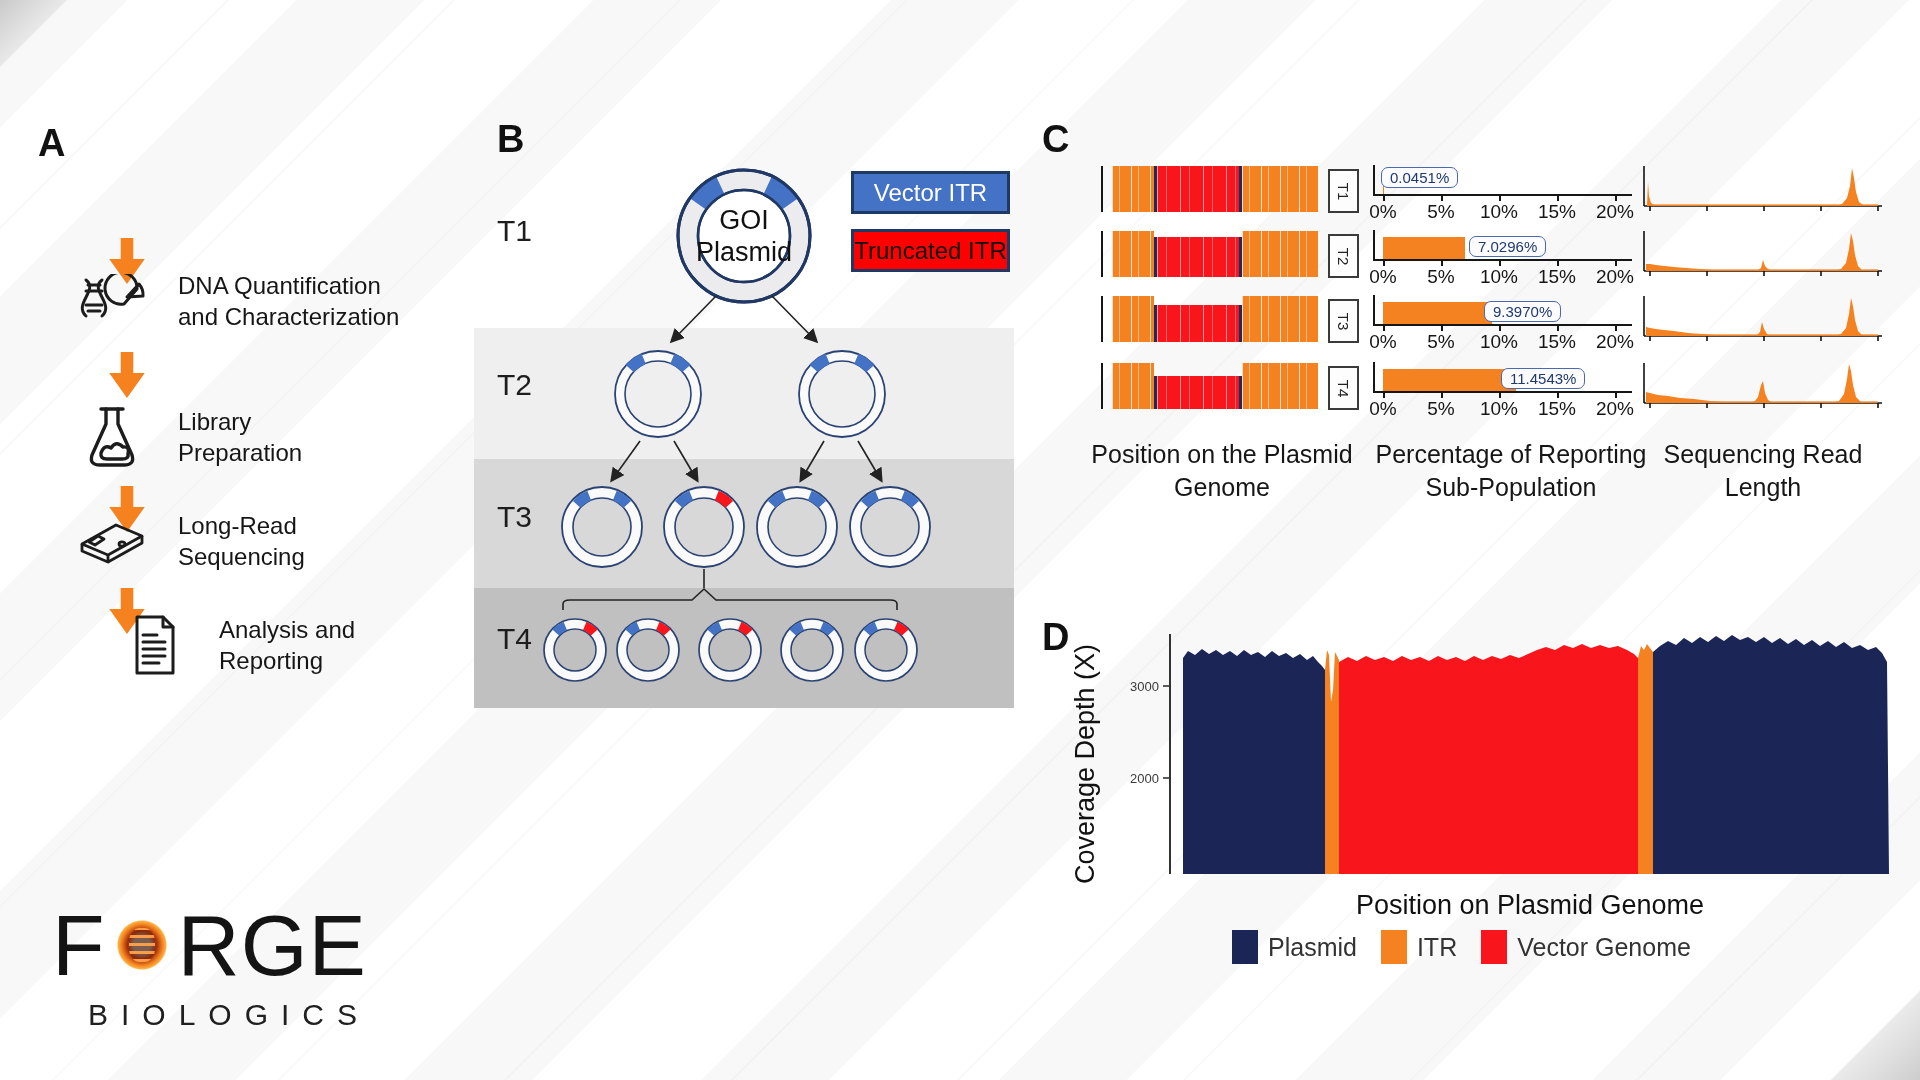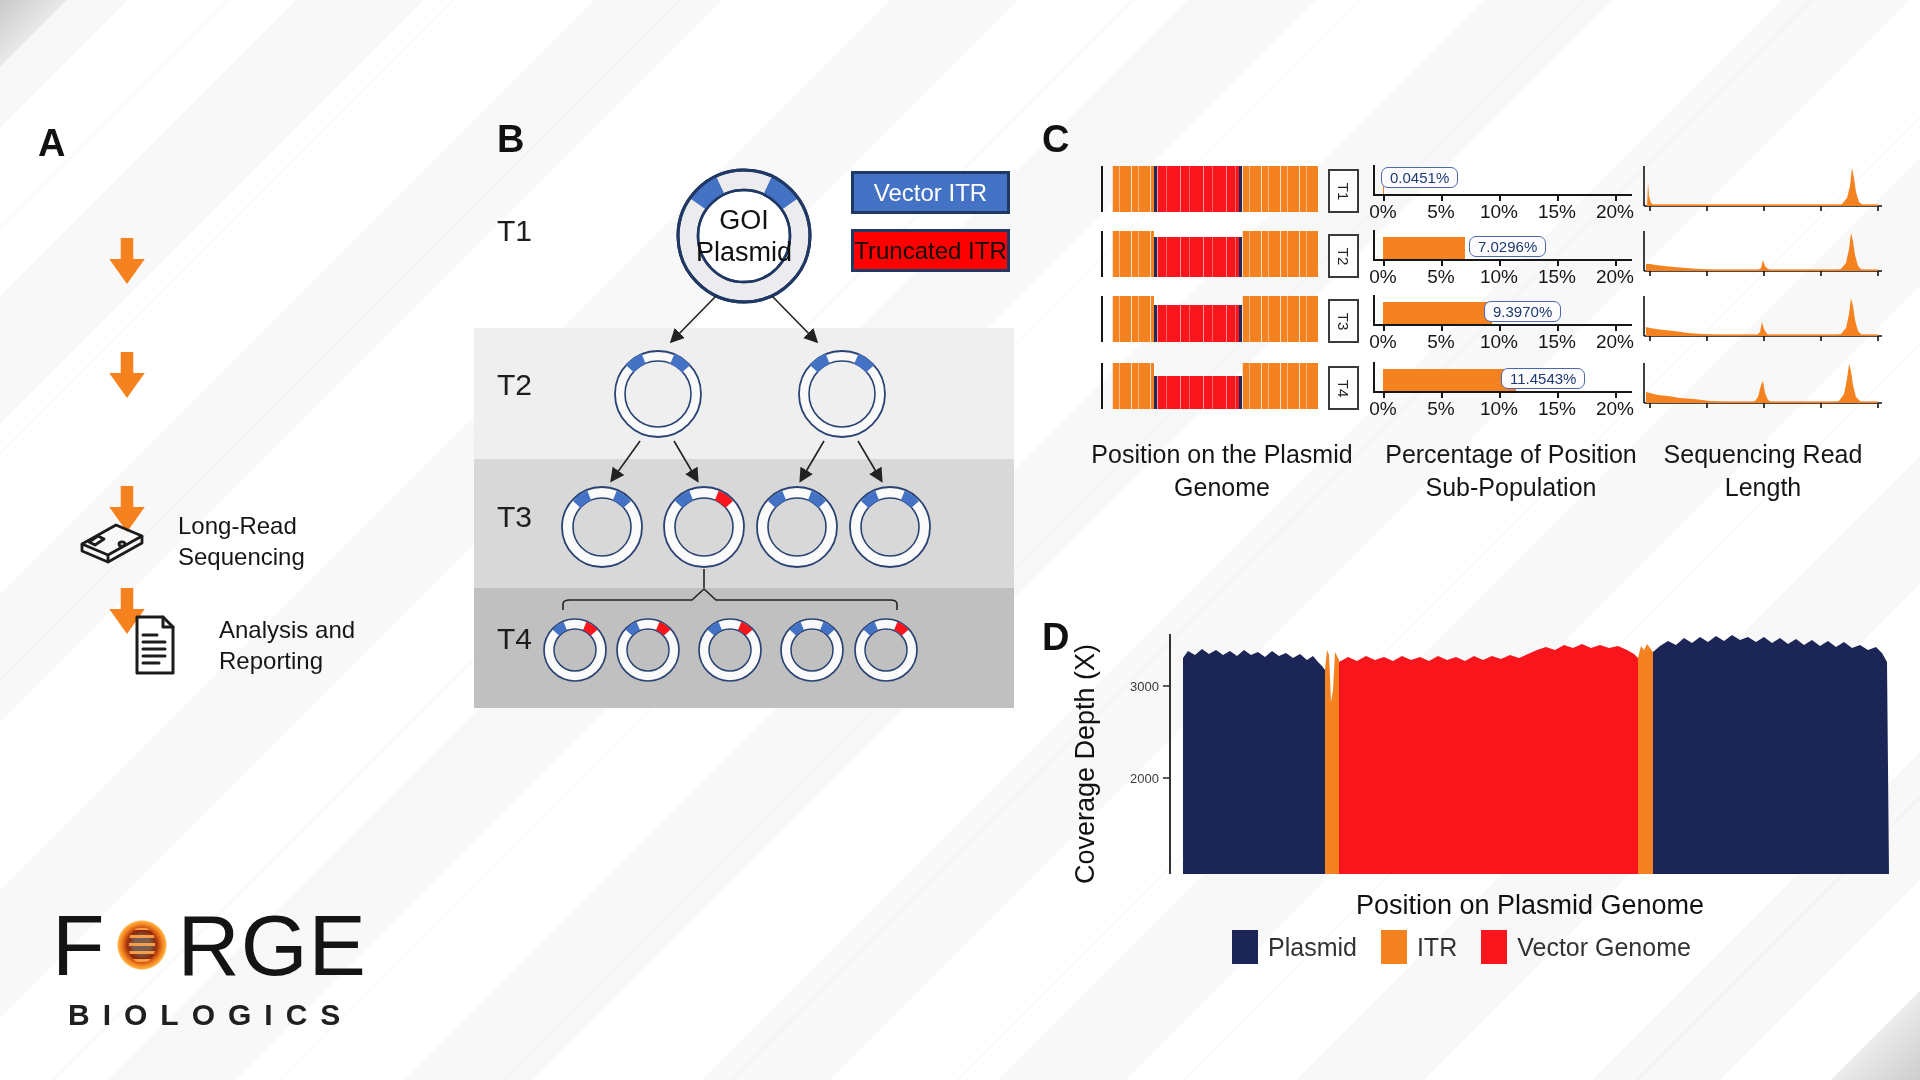--- a/index.html
+++ b/index.html
@@ -57,41 +57,72 @@
   .d-legend .item{display:flex;align-items:center;gap:10px;}
   .d-legend .sw{width:26px;height:34px;display:inline-block;}
   
   .logo{position:absolute;left:52px;top:902px;}
   .logo-row{display:flex;align-items:center;}
   .logo-word{font-size:86px;font-weight:500;letter-spacing:1px;color:#141414;line-height:1;}
   .logo-o{width:66px;height:66px;margin:0 3px;border-radius:50%;position:relative;
     background:radial-gradient(closest-side, #30100193 0 26%, #a02c0a 44%, #f5821f 62%, #fbb040 72%, rgba(251,176,64,0) 76%);}
   .logo-o::after{content:"";position:absolute;left:20px;top:16px;width:26px;height:34px;border-radius:40%;
     background:repeating-linear-gradient(0deg, rgba(255,160,70,.95) 0 3px, rgba(80,20,0,.25) 3px 8px);}
-  .logo-sub{font-size:30px;letter-spacing:13px;color:#202020;margin:10px 0 0 16px;font-weight:700;}
+  .logo-sub{font-size:30px;letter-spacing:13px;color:#202020;margin:10px 0 0 36px;font-weight:400;}
 </style>
 </head>
 <body>
 
 <div class="stage">
   <div class="corner tl"></div>
   <div class="corner br"></div>
 
   <div class="abs panel-letter" style="left:38px;top:122px;">A</div>
 
 
   <svg class="oarrow" style="top:238px;" viewBox="0 0 34 44">
     <path d="M11,0 h12 v20 h11 L17,44 L0,20 h11 z" fill="#f5821f"></path>
   </svg>
 
+  <div class="stepA" style="left:70px;top:264px;height:76px;width:360px;">
+    <span class="icon">
+      <svg width="70" height="56" viewBox="0 0 70 56">
+        <g fill="none" stroke="#1c1c1c" stroke-width="3" stroke-linecap="round">
+          <path d="M9,6 C22,16 -4,30 9,42"></path>
+          <path d="M25,6 C12,16 38,30 25,42"></path>
+          <line x1="11" y1="11" x2="23" y2="11"></line>
+          <line x1="9" y1="17" x2="25" y2="17"></line>
+          <line x1="9" y1="31" x2="25" y2="31"></line>
+          <line x1="11" y1="37" x2="23" y2="37"></line>
+        </g>
+        <g fill="none" stroke="#1c1c1c" stroke-width="3" stroke-linejoin="round">
+          <path d="M47,27 A16,16 0 1 1 60,12 L47,27 Z" transform="translate(0,3)"></path>
+          <path d="M50,23 L62,10 A16,16 0 0 1 66,22 Z"></path>
+        </g>
+      </svg>
+    </span>
+    <span class="lbl" style="max-width:240px;">DNA Quantification and Characterization</span>
+  </div>
 
   <svg class="oarrow" style="top:352px;" viewBox="0 0 34 44">
     <path d="M11,0 h12 v20 h11 L17,44 L0,20 h11 z" fill="#f5821f"></path>
   </svg>
 
+  <div class="stepA" style="left:70px;top:398px;height:80px;width:360px;">
+    <span class="icon">
+      <svg width="66" height="70" viewBox="0 0 66 70">
+        <g fill="none" stroke="#1c1c1c" stroke-width="3.4" stroke-linecap="round" stroke-linejoin="round">
+          <path d="M27,6 v15 L13,52 q-3,10 8,10 h24 q11,0 8,-10 L39,21 V6"></path>
+          <path d="M22,6 h22"></path>
+          <path d="M22,50 q3,-9 10,-5 q5,-8 12,-1 q7,-1 5,7 q1,5 -6,5 h-15 q-7,0 -6,-6 z"></path>
+        </g>
+      </svg>
+    </span>
+    <span class="lbl" style="max-width:160px;">Library Preparation</span>
+  </div>
 
   <svg class="oarrow" style="top:486px;" viewBox="0 0 34 44">
     <path d="M11,0 h12 v20 h11 L17,44 L0,20 h11 z" fill="#f5821f"></path>
   </svg>
 
   <div class="stepA" style="left:70px;top:504px;height:76px;width:360px;">
     <span class="icon">
       <svg width="72" height="56" viewBox="0 0 72 56">
         <g fill="none" stroke="#1c1c1c" stroke-width="2.8" stroke-linejoin="round">
           <polygon points="6,30 40,11 66,22 32,41"></polygon>
@@ -411,21 +442,21 @@
         <line x1="185" y1="44" x2="185" y2="49"></line>
         <line x1="242" y1="44" x2="242" y2="49"></line>
       </g>
     <rect x="11" y="42.4" width="231" height="1.6" fill="#f58220"></rect>
     <polygon points="10,44 10,33 14,34 22,36 32,37 44,39 58,40 74,42 88,43 100,44" fill="#f58220"></polygon>
     <polygon points="114,44 119,42 122,38 125,26 127,22 129,34 132,41 137,44" fill="#f58220"></polygon>
     <polygon points="196,44 203,42 208,35 211,20 213,5 215,12 217,26 220,38 225,43 232,44" fill="#f58220"></polygon>
   </svg>
 
   <div class="c-collabel" style="left:1082px;top:438px;width:280px;">Position on the Plasmid Genome</div>
-  <div class="c-collabel" style="left:1360px;top:438px;width:302px;">Percentage of Position Sub-Population</div>
+  <div class="c-collabel" style="left:1360px;top:438px;width:302px;">Percentage of Reporting Sub-Population</div>
   <div class="c-collabel" style="left:1640px;top:438px;width:246px;">Sequencing Read Length</div>
 
   <div class="abs panel-letter" style="left:1042px;top:616px;">D</div>
   <div class="d-ylabel">Coverage Depth (X)</div>
 
   <svg class="abs" style="left:1130px;top:628px;" width="770" height="260" viewBox="1130 628 770 260">
     <polygon fill="#1b2556" points="1183,874 1183,658 1188,651 1195,655 1202,649 1209,654 1216,650 1223,655 1230,651 1237,656 1244,650 1251,655 1258,652 1265,657 1272,651 1279,656 1286,653 1293,658 1300,654 1307,660 1313,656 1318,662 1322,666 1325,670 1325,874"></polygon>
     <polygon fill="#f58220" points="1325,874 1325,670 1327,650 1329,655 1331,702 1333,690 1335,652 1337,656 1339,660 1339,874"></polygon>
     <polygon fill="#f8151b" points="1339,874 1339,662 1348,657 1357,661 1366,656 1375,660 1384,657 1393,661 1402,656 1411,660 1420,657 1429,661 1438,656 1447,660 1456,657 1465,661 1474,656 1483,660 1492,656 1501,659 1510,655 1519,658 1528,654 1537,650 1546,647 1555,650 1564,645 1573,648 1582,644 1591,648 1600,645 1609,648 1618,646 1627,650 1634,654 1638,658 1638,874"></polygon>
     <polygon fill="#f58220" points="1638,874 1638,658 1641,646 1644,650 1647,644 1650,648 1653,652 1653,874"></polygon>

